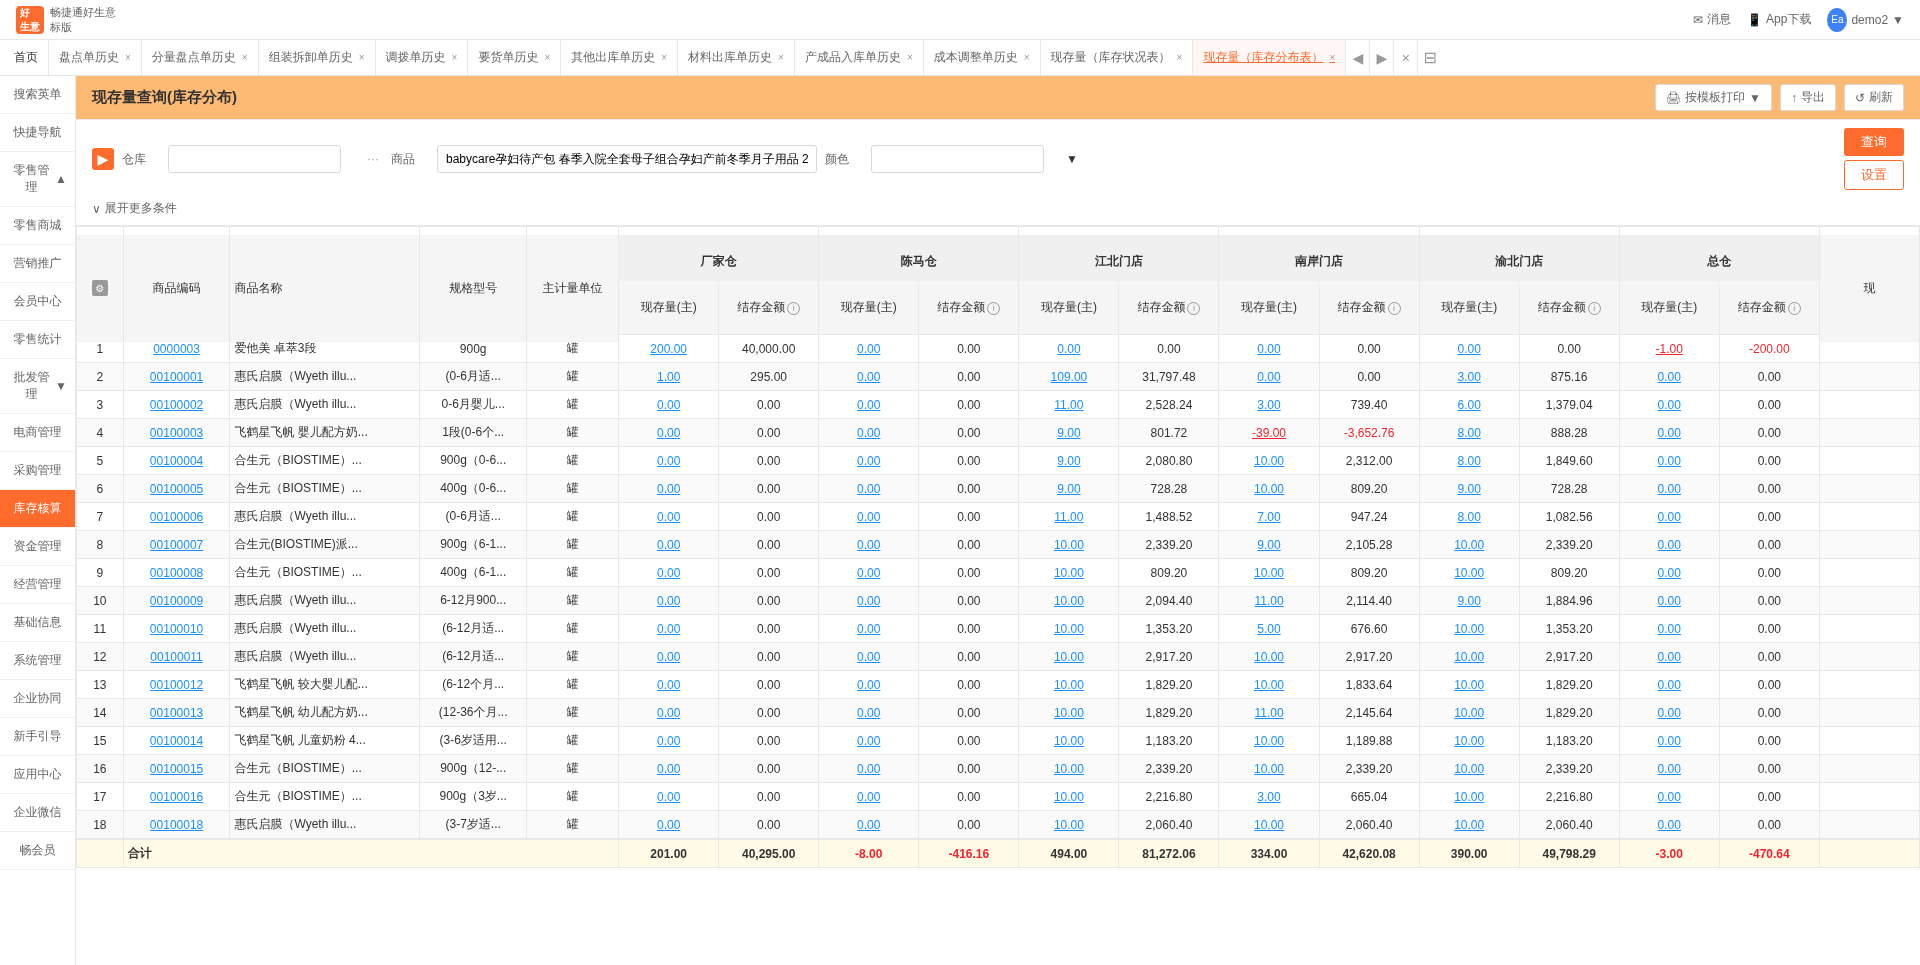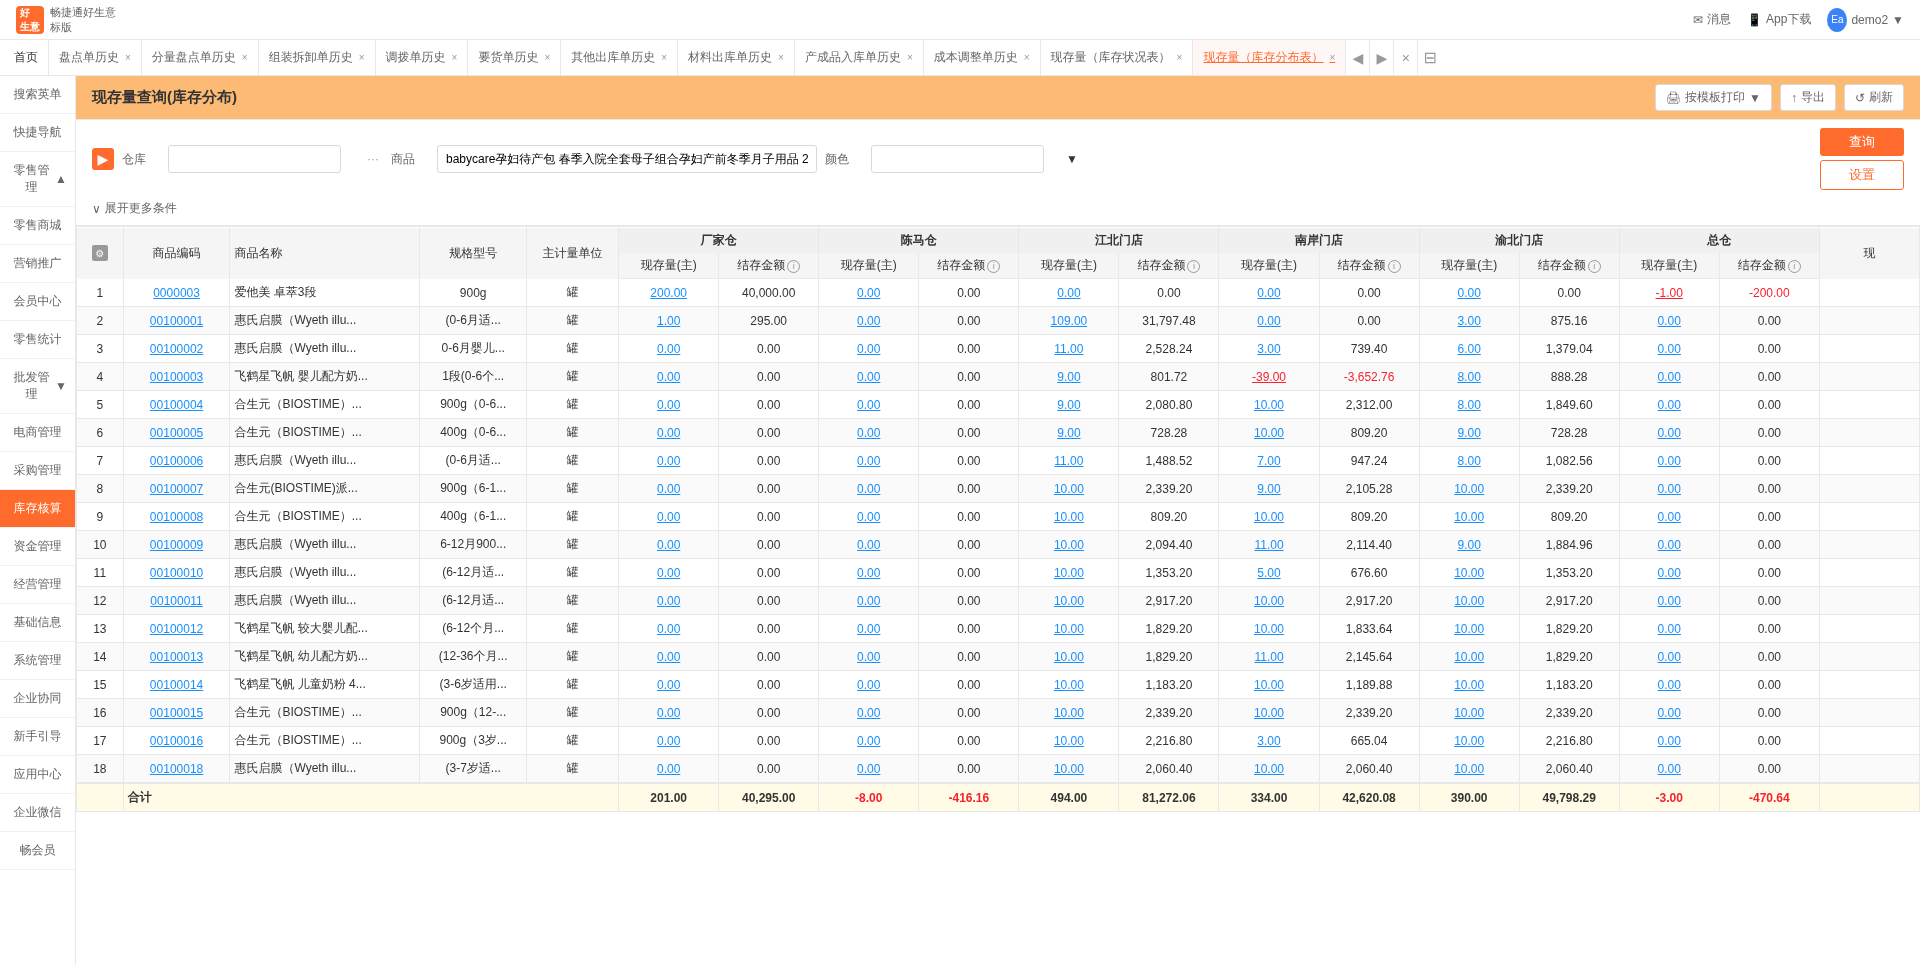--- a/index.html
+++ b/index.html
@@ -60,29 +60,29 @@
     .filter-area { background: #fff; padding: 8px 16px; border-bottom: 1px solid #e8e8e8; }
     .filter-row { display: flex; align-items: center; gap: 8px; flex-wrap: nowrap; }
     .filter-item { display: flex; align-items: center; gap: 22px; }
     .filter-label { font-size: 12px; color: #666; white-space: nowrap; }
     .filter-input { height: 28px; border: 1px solid #d9d9d9; border-radius: 3px; padding: 0 8px; font-size: 12px; min-width: 80px; }
     .filter-input-wide { min-width: 300px; font-size: 12px; }
     .filter-dots { color: #999; cursor: pointer; padding: 0 4px; }
     .expand-btn { display: flex; align-items: center; gap: 4px; color: #666; cursor: pointer; font-size: 12px; margin-top: 4px; }
     .arrow-btn { width: 22px; height: 22px; background: #ff6b2d; color: #fff; border: none; border-radius: 3px; cursor: pointer; font-size: 14px; display: flex; align-items: center; justify-content: center; }
     .btn-query { background: #ff6b2d; color: #fff; border: none; padding: 5px 16px; border-radius: 3px; cursor: pointer; font-size: 13px; }
-    .btn-setting { background: #fff; color: #ff6b2d; border: 1px solid #ff6b2d; padding: 5px 28px; border-radius: 3px; cursor: pointer; font-size: 13px; }
+    .btn-setting { background: #fff; color: #ff6b2d; border: 1px solid #ff6b2d; padding: 5px 16px; border-radius: 3px; cursor: pointer; font-size: 13px; }
 
     
     .table-container { flex: 1; overflow: auto; padding: 0; background: #fff; margin: 0; }
     table { width: 100%; border-collapse: collapse; font-size: 12px; }
     thead th {
-      background: #f5f5f5; border: 1px solid #e8e8e8; padding: 4px 4px;
+      background: #f5f5f5; border: 1px solid #e8e8e8; padding: 18px 4px;
       text-align: center; white-space: nowrap; font-weight: normal; color: #333;
-      position: sticky; top: 1px; z-index: 10;
+      position: sticky; top: 8px; z-index: 10;
     }
     thead th.group-header { background: #f0f0f0; font-weight: bold; }
     tbody td { border: 1px solid #e8e8e8; padding: 5px 4px; text-align: center; white-space: nowrap; color: #333; }
     tbody tr:nth-child(even) { background: #fafafa; }
     .td-link { color: #1890ff; text-decoration: underline; cursor: pointer; }
     .td-negative { color: #f5222d; }
     .td-left { text-align: left; }
     .footer-row td { background: #fffbe6; font-weight: bold; border-top: 2px solid #e8e8e8; }
     .settings-icon { width: 16px; height: 16px; background: #999; border-radius: 2px; display: inline-flex; align-items: center; justify-content: center; color: #fff; font-size: 10px; cursor: pointer; }
     .info-icon { display: inline-flex; align-items: center; justify-content: center; width: 13px; height: 13px; border-radius: 50%; border: 1px solid #999; color: #999; font-size: 9px; cursor: pointer; margin-left: 2px; }

